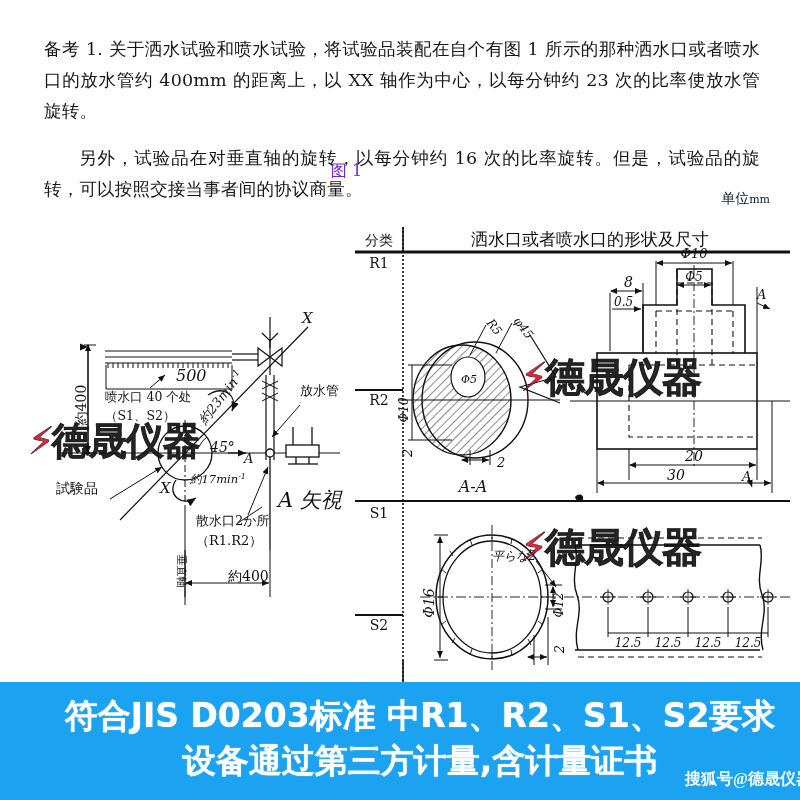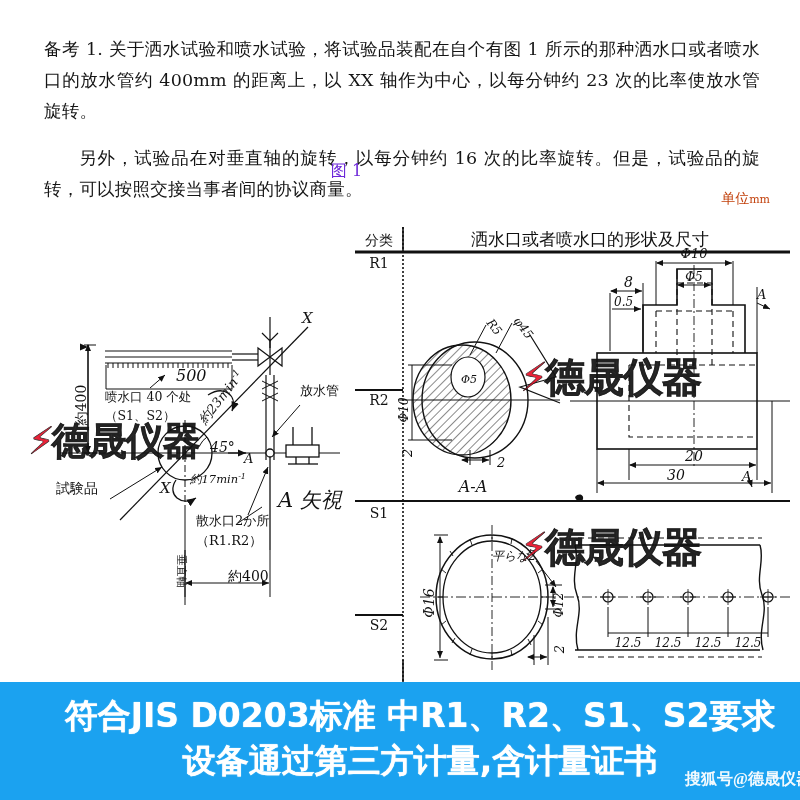--- a/index.html
+++ b/index.html
@@ -19,21 +19,21 @@
     letter-spacing:.2px;
   }
   #doc-text p{margin:16px;text-align:justify;}
   #doc-text p.indent{text-indent:2em;}
 
   .figcap{
     position:absolute;left:0;top:161px;width:693px;text-align:center;
     font-size:16px;color:#6d28d9;
   }
   .unit-label{
-    position:absolute;right:30px;top:190px;font-size:14px;color:#c2410c;
+    position:absolute;right:30px;top:190px;font-size:14px;color:#0f172a;
   }
   .unit-label .mm{font-size:11px;}
 
   
   #drawing{position:absolute;left:0;top:205px;width:800px;height:480px;}
   #drawing svg{display:block;}
 
   
   .wm{
     position:absolute;

